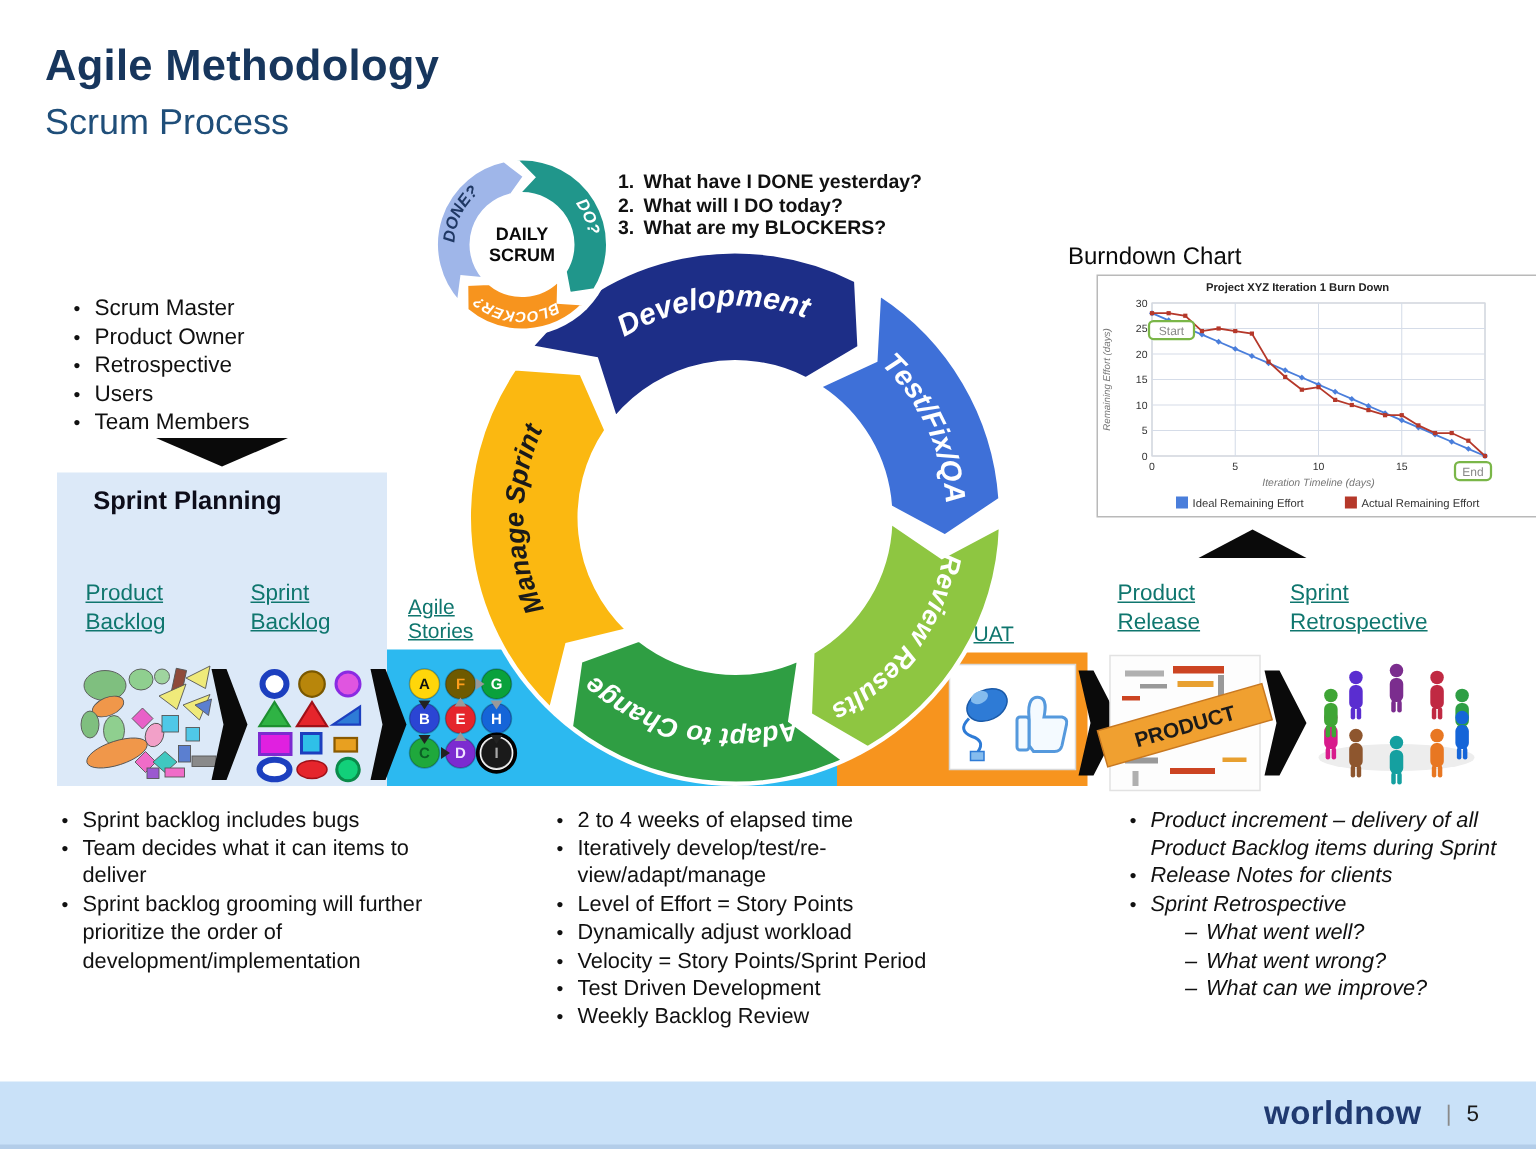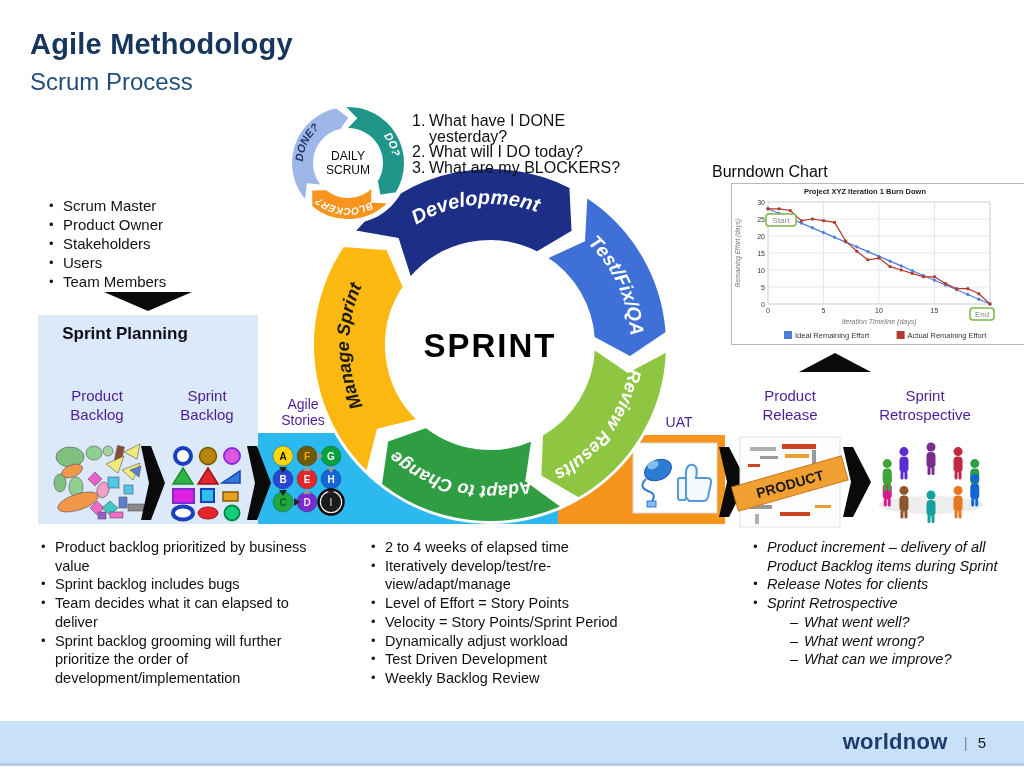--- a/index.html
+++ b/index.html
@@ -8,29 +8,29 @@
   #diagram { position:absolute; left:0; top:0; z-index:1; }
   .txt { position:absolute; z-index:2; color:#111; }
 
   .title { left:30px; top:28px; font-size:29px; font-weight:bold; color:#17365D; letter-spacing:0.2px; }
   .subtitle { left:30px; top:68px; font-size:24px; color:#1F4E79; }
 
   .participants { left:48px; top:196px; font-size:15px; line-height:19px; width:220px; }
   .bullet-item { position:relative; padding-left:15px; }
   .bullet-item::before { content:"•"; position:absolute; left:1px; font-size:13px; }
 
-  .questions { left:412px; top:113px; font-size:16px; line-height:15.5px; counter-reset:q; width:220px; }
+  .questions { left:412px; top:113px; font-size:13px; line-height:15.5px; counter-reset:q; width:220px;font-weight:bold; }
   .num-item { position:relative; padding-left:17px; counter-increment:q; }
   .num-item::before { content:counter(q) ". "; position:absolute; left:0; }
 
-  .daily-center { left:308px; top:149px; width:80px; text-align:center; font-size:12px; font-weight:normal; line-height:14px; color:#0a0a0a; }
+  .daily-center { left:308px; top:149px; width:80px; text-align:center; font-size:12px; font-weight:bold; line-height:14px; color:#0a0a0a; }
   .sprint-center { left:400px; top:327px; width:180px; text-align:center; font-size:33px; font-weight:bold; letter-spacing:2px; color:#000; }
 
   .planning-title { left:38px; top:324px; width:174px; text-align:center; font-size:17px; font-weight:bold; color:#0d0d1a; }
-  .lbl { font-size:15px; line-height:19px; text-align:center; color:#4c1d95; }
+  .lbl { font-size:15px; line-height:19px; color:#0f766e;text-decoration:underline; }
   .lbl-product-backlog { left:57px; top:386px; width:80px; }
   .lbl-sprint-backlog { left:167px; top:386px; width:80px; }
   .lbl-user-stories { left:272px; top:396px; width:62px; font-size:14px; line-height:16px; }
   .lbl-uat { left:649px; top:413px; width:60px; font-size:14px; }
   .lbl-product-release { left:745px; top:386px; width:90px; }
   .lbl-sprint-retro { left:860px; top:386px; width:130px; }
 
   .burndown-heading { left:712px; top:163px; font-size:16px; color:#0a0a0a; }
   .burndown-panel { position:absolute; left:731px; top:183px; width:304px; height:162px; background:#fff; border:1px solid #b9b9b9; z-index:2; }
 
@@ -248,37 +248,36 @@
         <text font-family="Liberation Sans, sans-serif" font-size="10" font-weight="bold" font-style="italic" fill="#FFFFFF"><textPath href="#daily-ring-lp2" startOffset="50%" text-anchor="middle">BLOCKER?</textPath></text>
       </g>
   </svg>
 
   <div class="txt title">Agile Methodology</div>
   <div class="txt subtitle">Scrum Process</div>
 
   <div class="txt participants">
       <div class="bullet-item">Scrum Master</div>
       <div class="bullet-item">Product Owner</div>
-      <div class="bullet-item">Stakeholders</div>
+      <div class="bullet-item">Retrospective</div>
       <div class="bullet-item">Users</div>
       <div class="bullet-item">Team Members</div>
     </div>
 
   <div class="txt questions">
       <div class="num-item">What have I DONE yesterday?</div>
       <div class="num-item">What will I DO today?</div>
       <div class="num-item">What are my BLOCKERS?</div>
     </div>
 
   <div class="txt daily-center">
     <div>DAILY</div>
     <div>SCRUM</div>
   </div>
 
-  <div class="txt sprint-center">SPRINT</div>
 
   <div class="txt planning-title">Sprint Planning</div>
   <div class="txt lbl lbl-product-backlog">Product Backlog</div>
   <div class="txt lbl lbl-sprint-backlog">Sprint Backlog</div>
   <div class="txt lbl lbl-user-stories">Agile Stories</div>
   <div class="txt lbl lbl-uat">UAT</div>
   <div class="txt lbl lbl-product-release">Product Release</div>
   <div class="txt lbl lbl-sprint-retro">Sprint Retrospective</div>
 
   <div class="txt burndown-heading">Burndown Chart</div>
@@ -359,31 +358,30 @@
         <text x="250" y="133" text-anchor="middle" font-size="8" fill="#888" font-family="Liberation Sans, sans-serif">End</text>
         <text x="147" y="140" text-anchor="middle" font-size="7" font-style="italic" fill="#777" font-family="Liberation Sans, sans-serif">Iteration Timeline (days)</text>
         <text x="8" y="69" text-anchor="middle" font-size="6.5" font-style="italic" fill="#777" transform="rotate(-90 8 69)" font-family="Liberation Sans, sans-serif">Remaining Effort (days)</text>
         <rect x="52" y="147" width="8" height="8" fill="#4A7EDB"></rect>
         <text x="63" y="154" font-size="7.5" fill="#333" font-family="Liberation Sans, sans-serif">Ideal Remaining Effort</text>
         <rect x="164.6" y="147" width="8" height="8" fill="#B5382A"></rect>
         <text x="175.6" y="154" font-size="7.5" fill="#333" font-family="Liberation Sans, sans-serif">Actual Remaining Effort</text>
       </svg></div>
 
   <div class="txt notes notes-planning">
-      <div class="bullet-item">Product backlog prioritized by business value</div>
       <div class="bullet-item">Sprint backlog includes bugs</div>
-      <div class="bullet-item">Team decides what it can elapsed to deliver</div>
+      <div class="bullet-item">Team decides what it can items to deliver</div>
       <div class="bullet-item">Sprint backlog grooming will further prioritize the order of development/implementation</div>
     </div>
   <div class="txt notes notes-sprint">
       <div class="bullet-item">2 to 4 weeks of elapsed time</div>
       <div class="bullet-item">Iteratively develop/test/re-view/adapt/manage</div>
       <div class="bullet-item">Level of Effort = Story Points</div>
+      <div class="bullet-item">Dynamically adjust workload</div>
       <div class="bullet-item">Velocity = Story Points/Sprint Period</div>
-      <div class="bullet-item">Dynamically adjust workload</div>
       <div class="bullet-item">Test Driven Development</div>
       <div class="bullet-item">Weekly Backlog Review</div>
     </div>
   <div class="txt notes notes-release">
       <div class="bullet-item">Product increment – delivery of all Product Backlog items during Sprint</div>
       <div class="bullet-item">Release Notes for clients</div>
       <div class="bullet-item">Sprint Retrospective</div>
       <div class="sub-item">What went well?</div>
       <div class="sub-item">What went wrong?</div>
       <div class="sub-item">What can we improve?</div>

